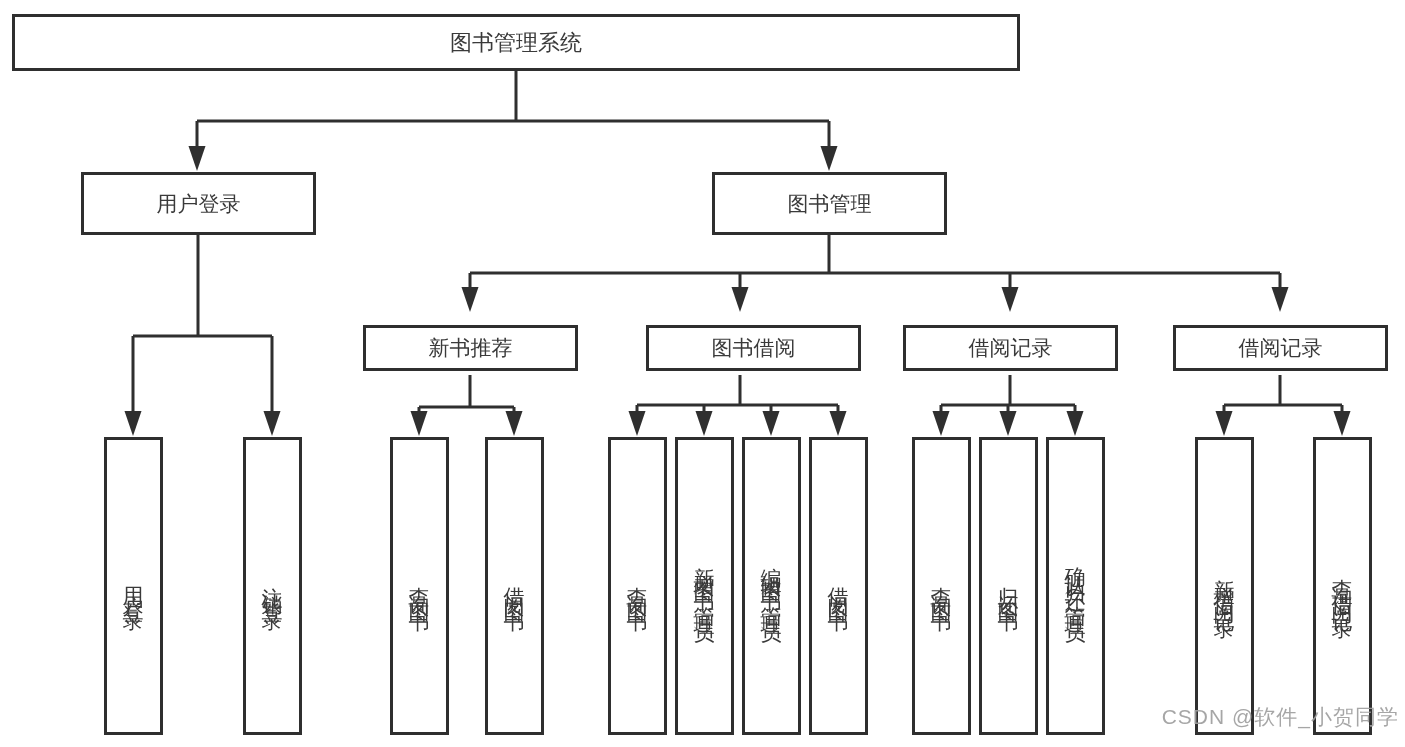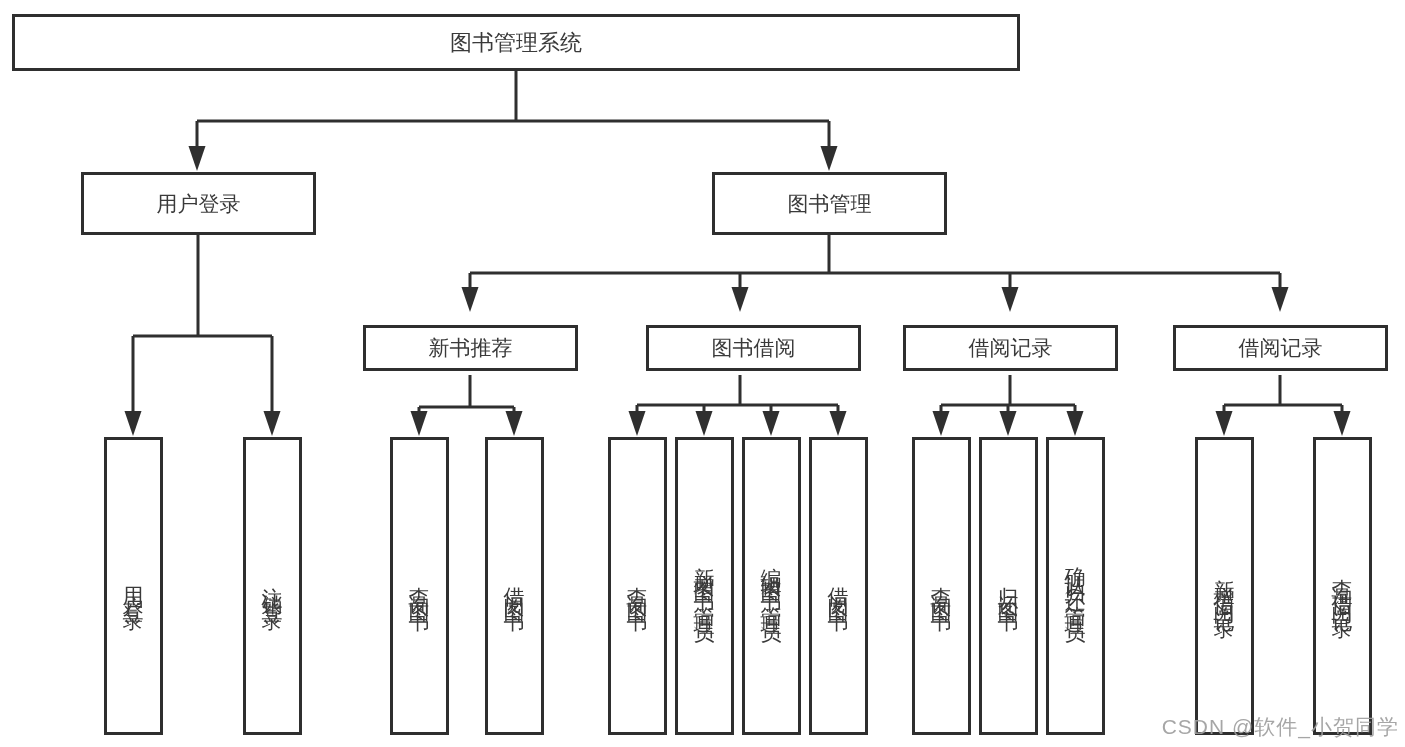--- a/index.html
+++ b/index.html
@@ -59,21 +59,21 @@
   #lf-bb-edit      { left: 742px; }
   #lf-bb-borrow    { left: 809px; }
   #lf-cb-query     { left: 912px; }
   #lf-cb-return    { left: 979px; }
   #lf-cb-confirm   { left: 1046px; }
   #lf-br-add       { left: 1195px; }
   #lf-br-query     { left: 1313px; }
   #watermark {
     position: absolute;
     right: 6px;
-    bottom: 6px;
+    bottom: 16px;
     font-size: 21px;
     color: rgba(158,158,158,0.92);
     z-index: 2;
     letter-spacing: 1px;
   }
 </style>
 </head>
 <body>
 
 <div id="stage">

